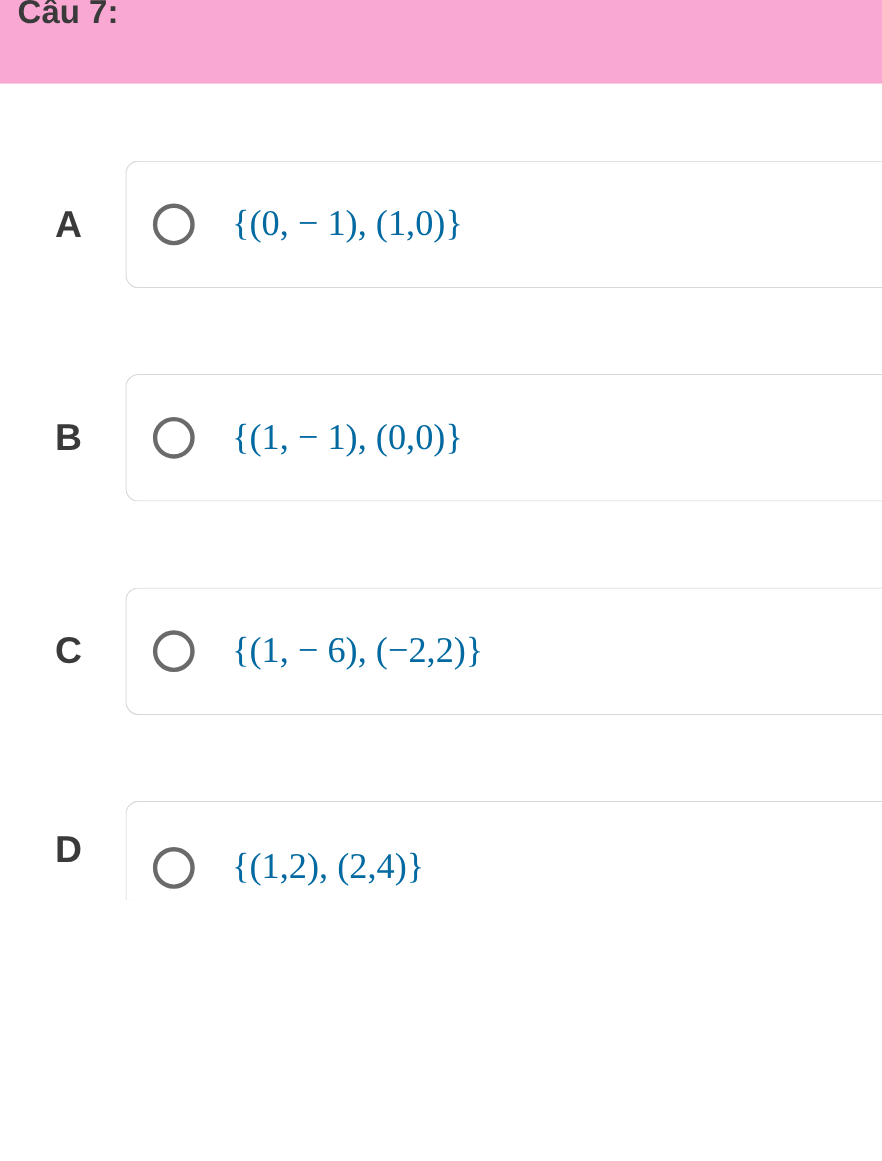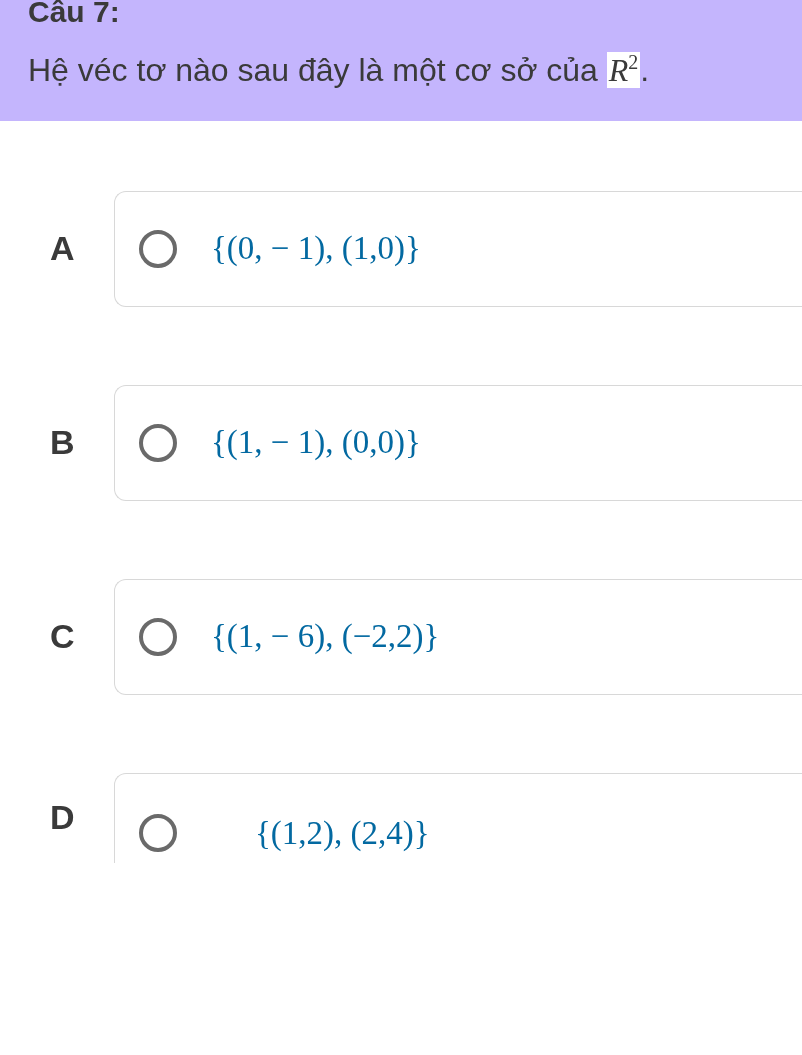--- a/index.html
+++ b/index.html
@@ -8,22 +8,22 @@
       box-sizing: border-box;
     }
     body {
       font-family: Arial, Helvetica, sans-serif;
       background: #ffffff;
       width: 802px;
       height: 1055px;
       overflow: hidden;
     }
     .header-section {
-      background: #c4b5fd;
-      padding: 0 12px 28px 28px;
+      background: #f9a8d4;
+      padding: 0 12px 28px 16px;
       width: 100%;
     }
     .question-number {
       font-size: 30px;
       font-weight: bold;
       color: #3a3a3a;
       margin-bottom: 14px;
       position: relative;
       top: -5px;
     }
@@ -83,23 +83,20 @@
       font-family: 'Times New Roman', serif;
       font-size: 33px;
       color: #0369a1;
     }
   </style>
 </head>
 <body>
 
 <div class="header-section">
   <div class="question-number">Câu 7:</div>
-  <div class="question-text">
-    <span>Hệ véc tơ nào sau đây là một cơ sở của </span><span class="math-r2"><span>R</span><sup>2</sup></span><span>.</span>
-  </div>
 </div>
 
 <div class="options-container">
 
   <div class="option-row">
     <div class="option-letter">A</div>
     <div class="option-box">
       <div class="radio-circle"></div>
       <div class="option-text">{(0, − 1), (1,0)}</div>
     </div>
@@ -116,19 +113,19 @@
   <div class="option-row">
     <div class="option-letter">C</div>
     <div class="option-box">
       <div class="radio-circle"></div>
       <div class="option-text">{(1, − 6), (−2,2)}</div>
     </div>
   </div>
 
   <div class="option-row" style="margin-bottom:0;">
     <div class="option-letter">D</div>
-    <div class="option-box" style="border-bottom:none; border-radius:12px 0 0 0; min-height:90px; padding-bottom:0;gap:44px;">
+    <div class="option-box" style="border-bottom:none; border-radius:12px 0 0 0; min-height:90px; padding-bottom:0;">
       <div class="radio-circle"></div>
       <div class="option-text">{(1,2), (2,4)}</div>
     </div>
   </div>
 
 </div>
 
 </body></html>

